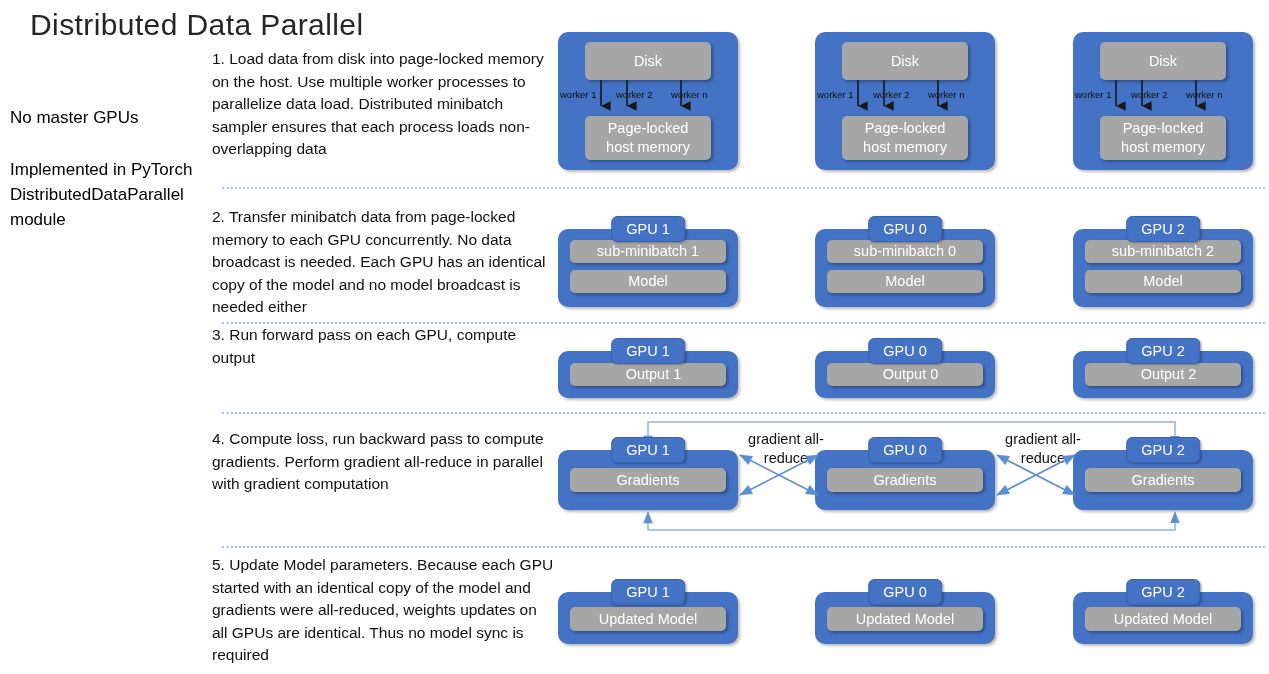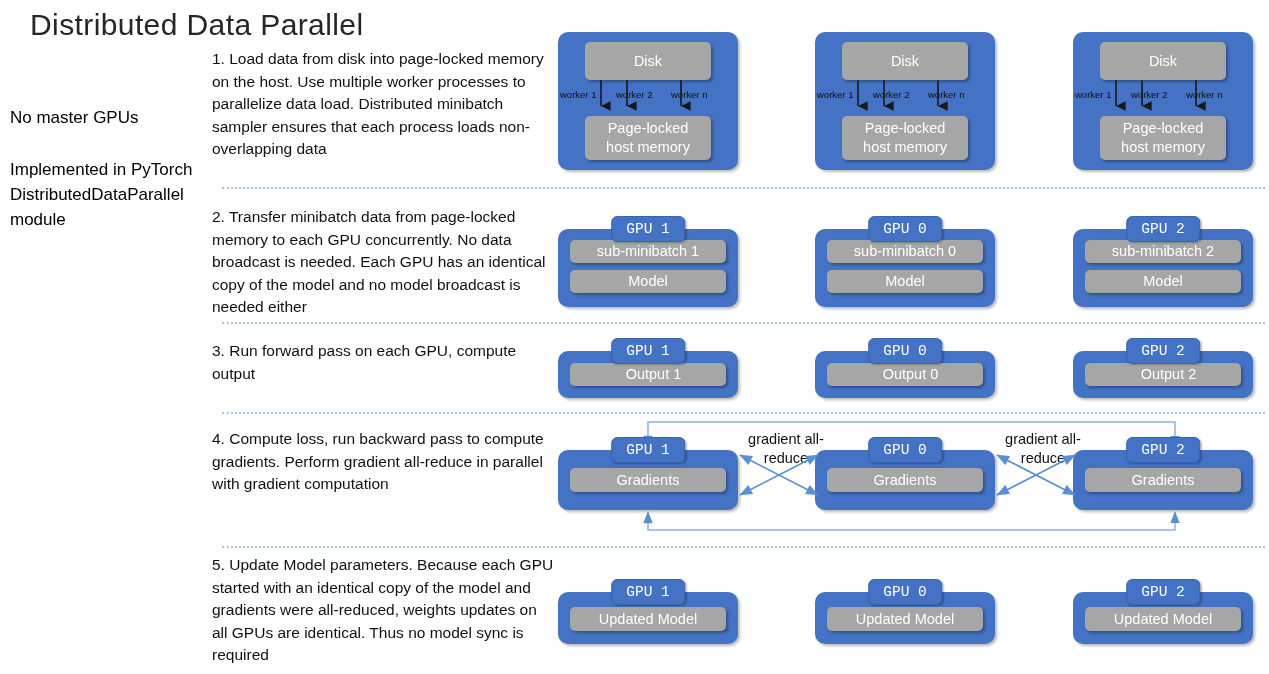--- a/index.html
+++ b/index.html
@@ -106,21 +106,20 @@
     background: #4472C4;
     border: 1px solid #3A63AE;
     border-radius: 6px;
     color: #ffffff;
     font-size: 14.5px;
     line-height: 18px;
     padding: 3px 14px 3px 14px;
     white-space: nowrap;
     box-shadow: 1px 1px 2px rgba(0,0,0,0.25);
     z-index: 4;
-    font-family: Liberation Mono, monospace;
   }
 
   
   .row1 .bluebox {
     height: 138px;
     padding: 10px 15px;
   }
   .disk {
     height: 38px;
     margin: 0 auto;
@@ -206,21 +205,21 @@
 <div class="note" id="note-no-master">No master GPUs</div>
 <div class="note" id="note-impl">Implemented in PyTorch DistributedDataParallel module</div>
 
 <div class="separator" style="top:187px"></div>
 <div class="separator" style="top:322px"></div>
 <div class="separator" style="top:412px"></div>
 <div class="separator" style="top:546px"></div>
 
 <div class="step-text" style="top:48px">1. Load data from disk into page-locked memory on the host. Use multiple worker processes to parallelize data load. Distributed minibatch sampler ensures that each process loads non-overlapping data</div>
 <div class="step-text" style="top:206px">2. Transfer minibatch data from page-locked memory  to each GPU concurrently. No data broadcast is needed. Each GPU has an identical copy of the model and no model broadcast is needed either</div>
-<div class="step-text" style="top:340px">3. Run forward pass on each GPU, compute output</div>
+<div class="step-text" style="top:324px">3. Run forward pass on each GPU, compute output</div>
 <div class="step-text" style="top:428px">4. Compute loss, run backward pass to compute gradients. Perform gradient all-reduce in parallel with gradient computation</div>
 <div class="step-text" style="top:554px">5. Update Model parameters. Because each GPU started with an identical copy of the model and gradients were all-reduced, weights updates on all GPUs are identical. Thus no model sync is required</div>
 
 <div class="row row1" style="top:32px">
 
   <div class="col c0">
     <div class="bluebox">
       <div class="graybox disk">Disk</div>
       <div class="worker-arrows">
         <svg width="180" height="46" viewBox="0 0 180 46">

